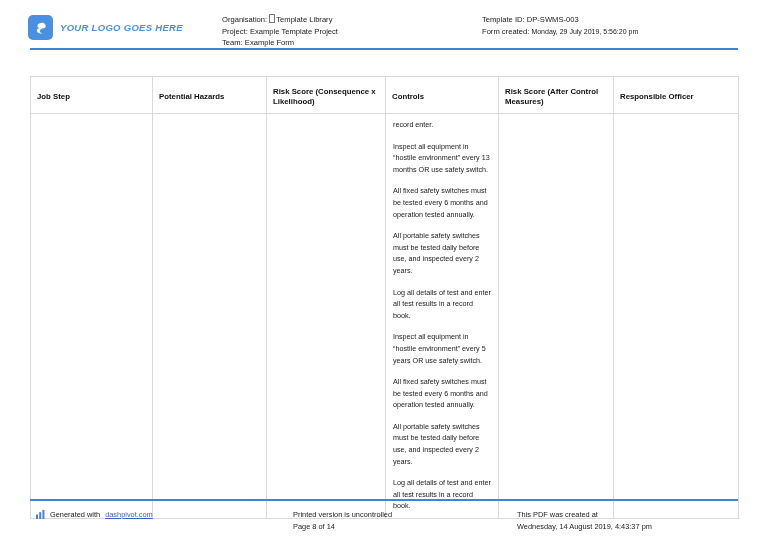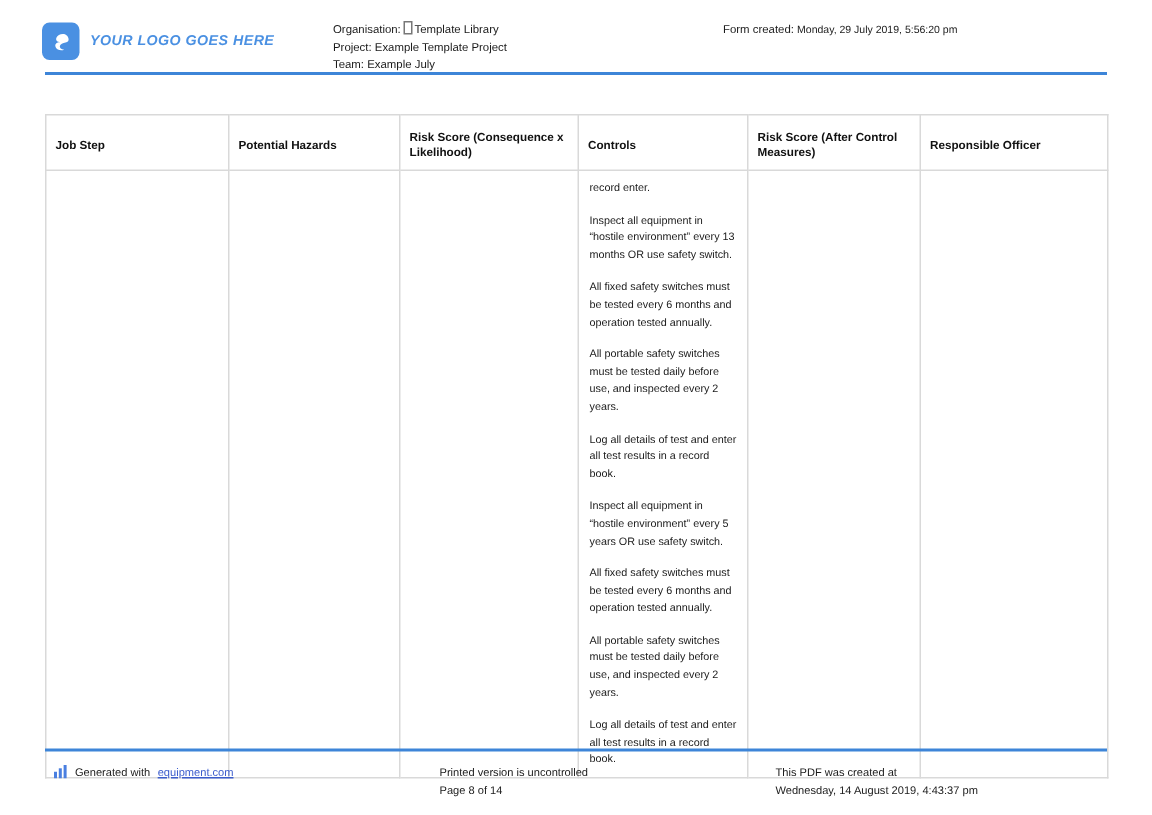--- a/index.html
+++ b/index.html
@@ -181,25 +181,29 @@
     <div class="meta-row">
       <span class="meta-label">Organisation:</span>
       <span class="tofu"></span><span class="meta-value">Template Library</span>
     </div>
     <div class="meta-row">
       <span class="meta-label">Project:</span>
       <span class="meta-value">Example Template Project</span>
     </div>
     <div class="meta-row">
       <span class="meta-label">Team:</span>
-      <span class="meta-value">Example July</span>
+      <span class="meta-value">Example Form</span>
     </div>
   </div>
 
   <div class="meta-col right">
+    <div class="meta-row">
+      <span class="meta-label">Template ID:</span>
+      <span class="meta-value">DP-SWMS-003</span>
+    </div>
     <div class="meta-row">
       <span class="meta-label">Form created:</span>
       <span class="meta-value small">Monday, 29 July 2019, 5:56:20 pm</span>
     </div>
   </div>
 </div>
 
 <div class="rule-blue rule-top"></div>
 
 <table class="tbl">
@@ -273,21 +277,21 @@
 
   <div class="foot-left">
     <span>
       <svg class="bar-icon" width="9" height="9" viewBox="0 0 9 9" aria-hidden="true">
         <rect x="0" y="4.5" width="2" height="4.5" fill="#4a7fe0"></rect>
         <rect x="3.2" y="2.2" width="2" height="6.8" fill="#4a7fe0"></rect>
         <rect x="6.4" y="0" width="2" height="9" fill="#4a7fe0"></rect>
       </svg>
     </span>
     <span>Generated with</span>
-    <a class="foot-link" href="#">equipment.com</a>
+    <a class="foot-link" href="#">dashpivot.com</a>
   </div>
 
   <div class="foot-mid">
     <div>Printed version is uncontrolled</div>
     <div>Page 8 of 14</div>
   </div>
 
   <div class="foot-right">
     <div>This PDF was created at</div>
     <div>Wednesday, 14 August 2019, 4:43:37 pm</div>

